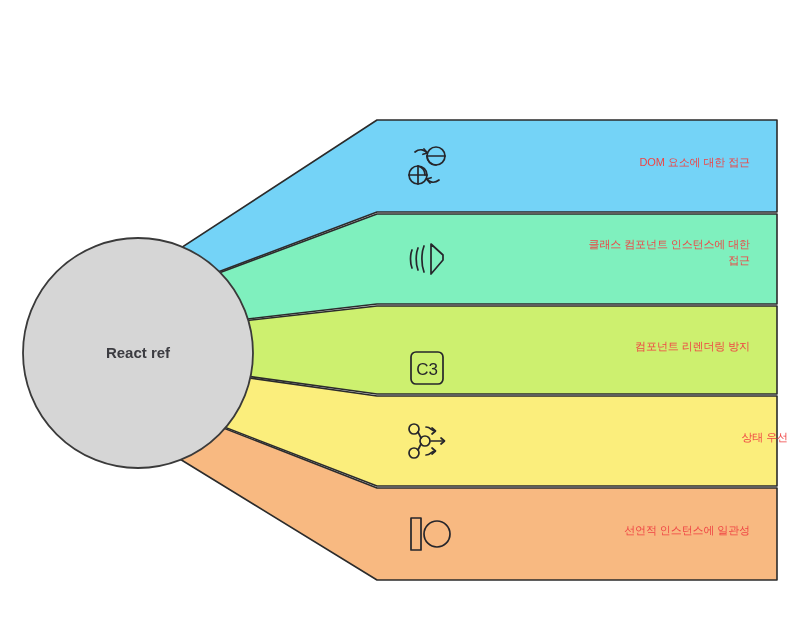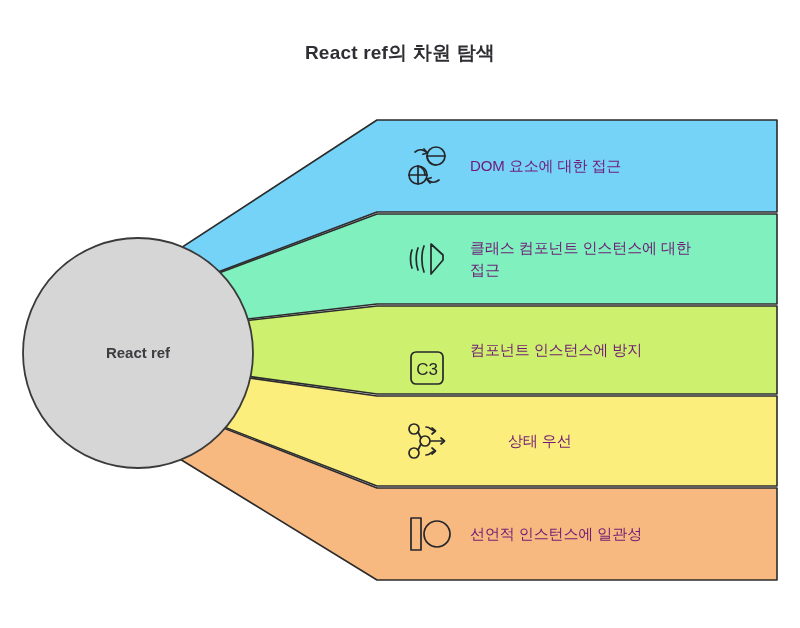--- a/index.html
+++ b/index.html
@@ -48,57 +48,57 @@
     stroke-width: 1.8;
   }
   .hub-label {
     font-family: "Liberation Sans", "DejaVu Sans", sans-serif;
     font-size: 15px;
     font-weight: bold;
     fill: #3c3c41;
   }
   .band-label {
     position: absolute;
-    font-size: 15px;
-    color: #701a75;
+    font-size: 11px;
+    color: #ef4444;
     line-height: 1.45;
     white-space: pre-line;
     letter-spacing: -0.1px;
+    text-align: right;
   }
   .band-icon {
     position: absolute;
   }
   .band-icon svg {
     display: block;
   }
 </style>
 </head>
 <body>
 
 <div id="canvas-root">
 
-  <div class="diagram-title">React ref의 차원 탐색</div>
 
   <svg class="diagram-svg" width="800" height="628">
     <g id="bands-group">
         <polygon points="144,272 377,120 777,120 777,212 377,212 144,300" fill="#74d3f7" class="band-shape"></polygon>
         <polygon points="144,301 377,214 777,214 777,304 377,304 144,331" fill="#7ff0be" class="band-shape"></polygon>
         <polygon points="144,332 377,306 777,306 777,394 377,394 144,362" fill="#cdf06f" class="band-shape"></polygon>
         <polygon points="144,363 377,396 777,396 777,486 377,486 144,396" fill="#fbee7c" class="band-shape"></polygon>
         <polygon points="144,397 377,488 777,488 777,580 377,580 144,437" fill="#f8b981" class="band-shape"></polygon>
       </g>
     <circle id="hub-shape" class="hub-circle" cx="138" cy="353" r="115" fill="#d6d6d6" stroke="#3a3a3a"></circle>
     <text id="hub-text" class="hub-label" text-anchor="middle" x="138" y="358">React ref</text>
   </svg>
 
   <div id="labels-layer">
       <div class="band-label" style="left: 470px; width: 280px; top: 155px;">DOM 요소에 대한 접근</div>
       <div class="band-label" style="left: 470px; width: 280px; top: 237px;">클래스 컴포넌트 인스턴스에 대한
 접근</div>
-      <div class="band-label" style="left: 470px; width: 280px; top: 339px;">컴포넌트 인스턴스에 방지</div>
+      <div class="band-label" style="left: 470px; width: 280px; top: 339px;">컴포넌트 리렌더링 방지</div>
       <div class="band-label" style="left: 470px; width: 280px; top: 430px; margin-left: 38px;">상태 우선</div>
       <div class="band-label" style="left: 470px; width: 280px; top: 523px;">선언적 인스턴스에 일관성</div>
     </div>
   <div id="icons-layer">
       <div class="band-icon" style="left: 404px; top: 143px;">
         <svg width="46" height="46" viewBox="0 0 46 46">
       <circle cx="32" cy="13" r="9" stroke="#26262b" stroke-width="1.7" fill="none" stroke-linecap="round" stroke-linejoin="round"></circle>
       <path d="M23 13 h18" stroke="#26262b" stroke-width="1.7" fill="none" stroke-linecap="round" stroke-linejoin="round"></path>
       <path d="M32 22 c-6 0 -9 -5 -9 -9" stroke="#26262b" stroke-width="1.7" fill="none" stroke-linecap="round" stroke-linejoin="round"></path>
       <circle cx="14" cy="32" r="9" stroke="#26262b" stroke-width="1.7" fill="none" stroke-linecap="round" stroke-linejoin="round"></circle>

